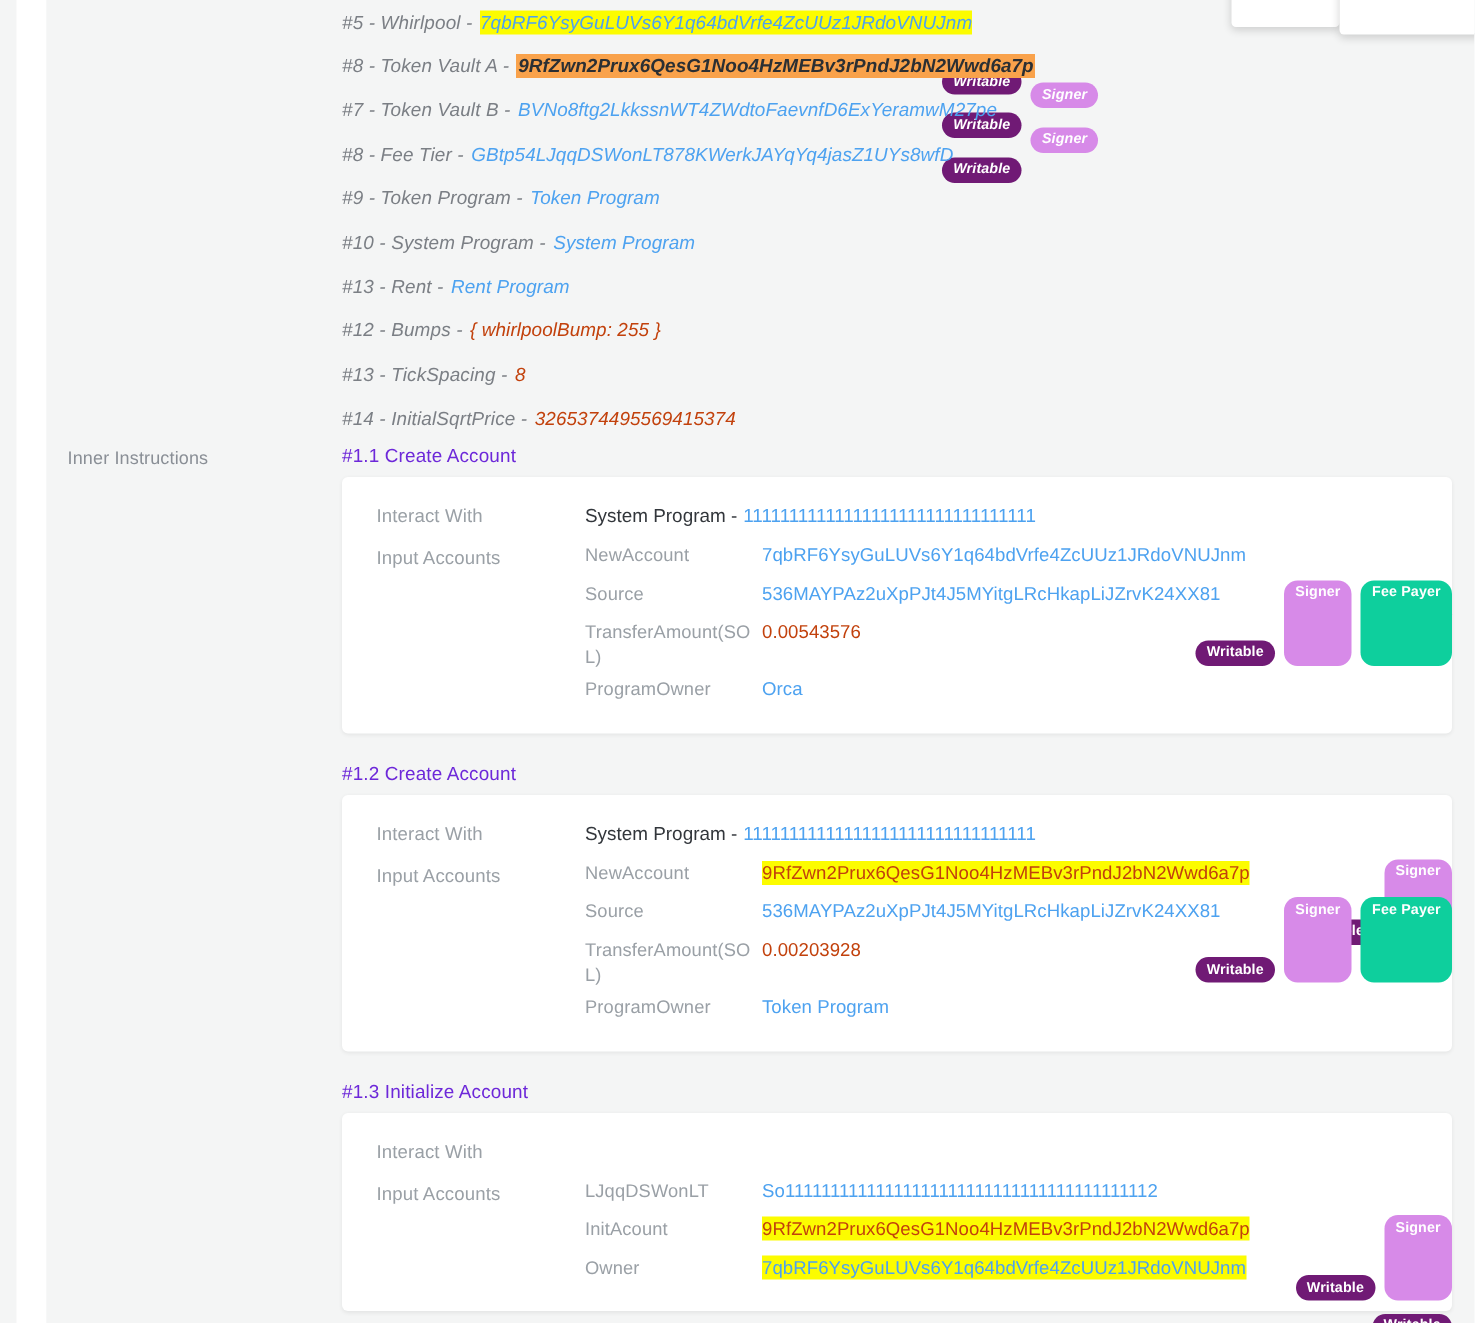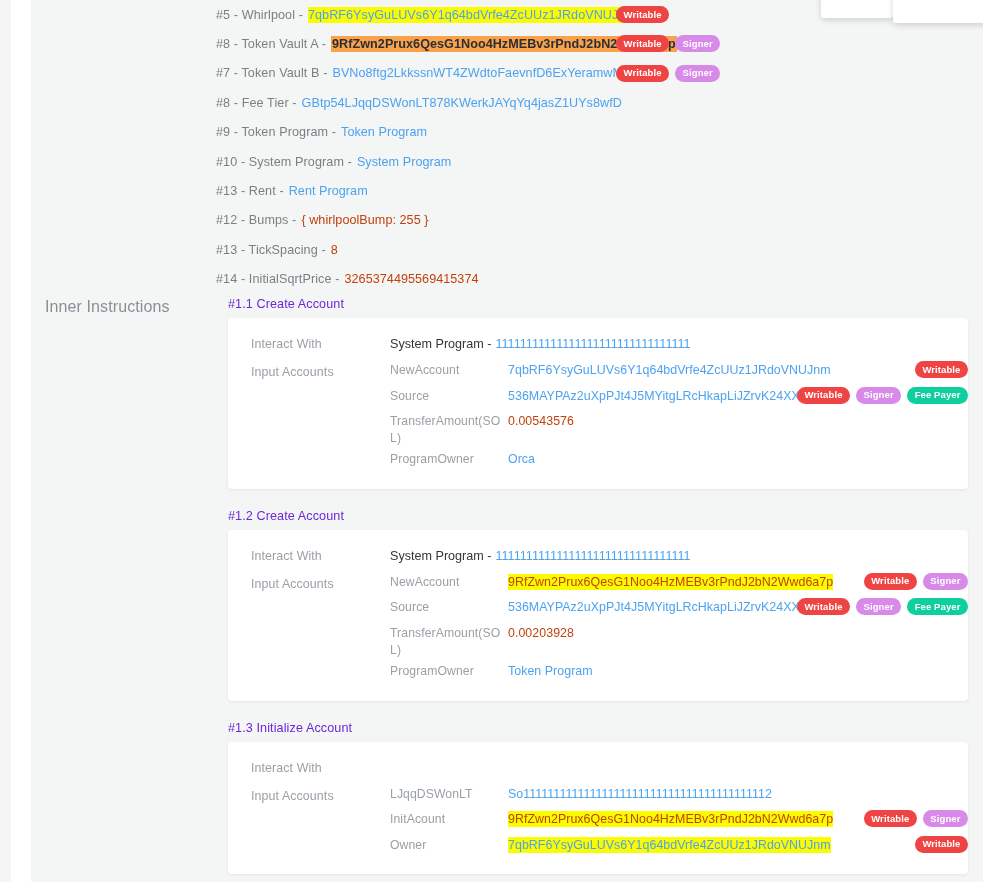--- a/index.html
+++ b/index.html
@@ -38,22 +38,23 @@
     background: #ffffff;
     border-radius: 3px;
     box-shadow: 0 2px 6px rgba(0,0,0,0.16);
   }
   .top-panel.p1 { left: 821px; top: -34px; width: 72px; height: 52px; }
   .top-panel.p2 { left: 893px; top: -30px; width: 110px; height: 53px; }
 
   
   .acct-list {
     position: absolute;
-    left: 216px; top: 0px;
+    left: 228px; top: 0px;
     width: 740px;
+    font-style: italic;
   }
   .acct-row {
     position: relative;
     height: 29.4px;
     display: flex;
     align-items: center;
     white-space: nowrap;
   }
   .acct-key {
     color: #7b7f85;
@@ -80,30 +81,30 @@
     display: inline-block;
     border-radius: 9px;
     color: #ffffff;
     font-size: 9.5px;
     font-weight: 700;
     line-height: 1;
     padding: 3.5px 7.5px 4px;
     letter-spacing: 0.1px;
     white-space: nowrap;
   }
-  .badge.writable { background: #ef4444; }
+  .badge.writable { background: #701a75; margin-top: 40px; }
   .badge.signer   { background: #d78ae8; }
   .badge.feepayer { background: #0ecf9d; }
 
   
   .section-label {
     position: absolute;
     left: 45px;
     color: #8a8f96;
-    font-size: 16px;
+    font-size: 12px;
     letter-spacing: 0.1px;
   }
   .ii-area { position: absolute; left: 228px; width: 740px; }
 
   .ii-heading {
     color: #6d28d9;
     font-size: 12.6px;
     letter-spacing: 0.1px;
     height: 21px;
   }

